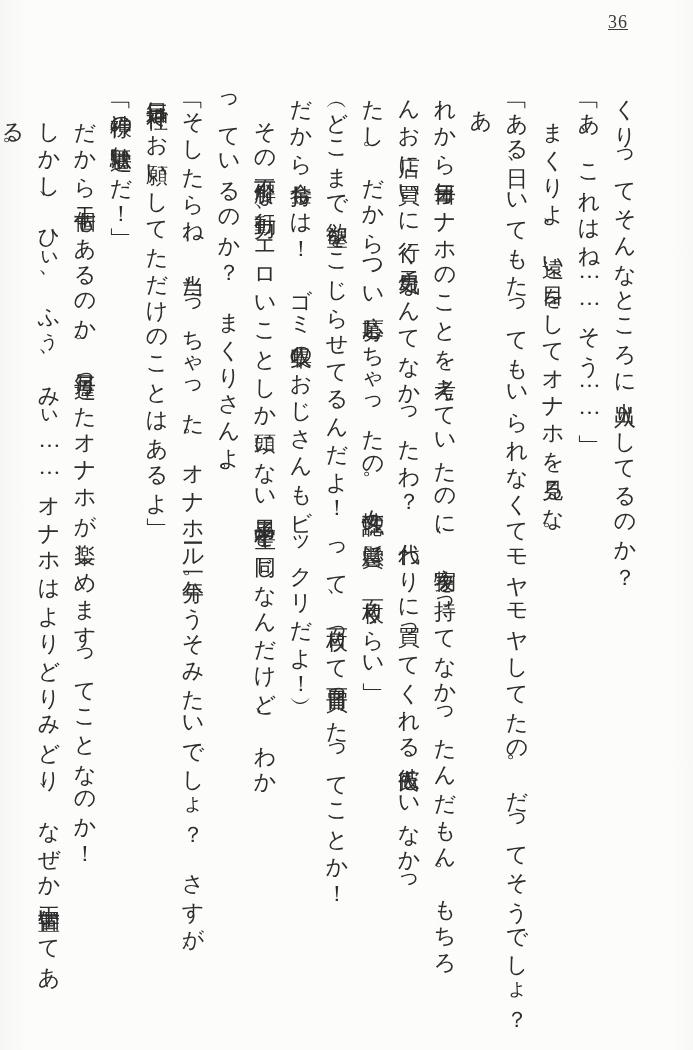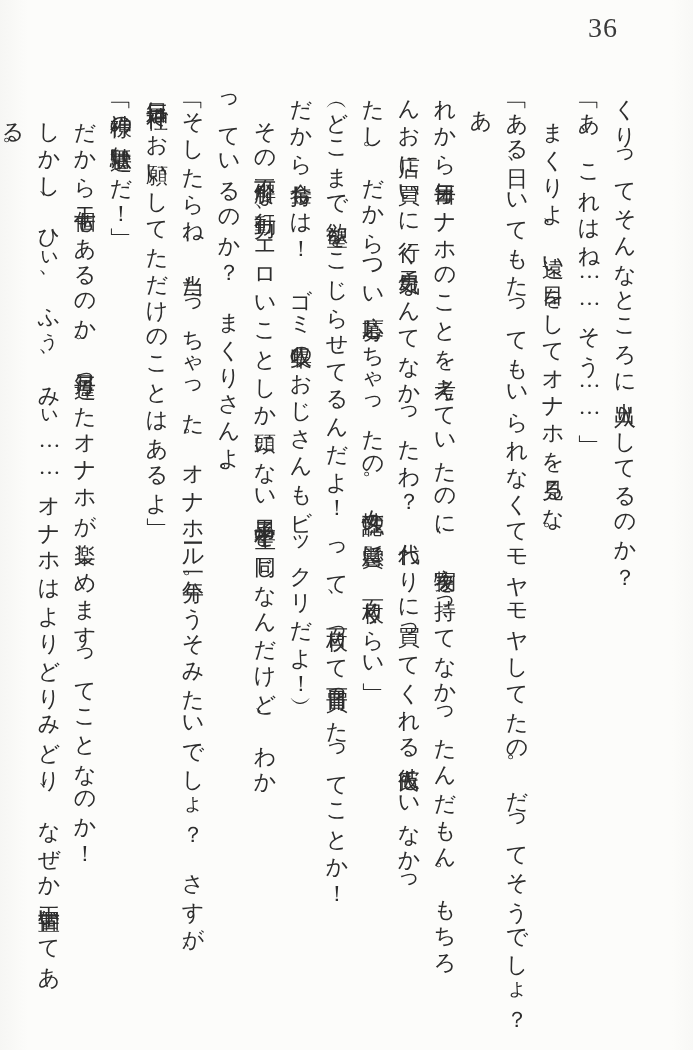--- a/index.html
+++ b/index.html
@@ -17,24 +17,25 @@
     position: relative;
     width: 693px;
     height: 1050px;
     background: linear-gradient(90deg, #f6f6f4 0%, #fcfcfa 4%, #fcfcfa 97%, #f8f8f6 100%);
   }
   .page-number {
     position: absolute;
     top: 12px;
     left: 588px;
     width: 40px;
-    font-size: 28px;
+    font-size: 18px;
     color: #3a3a3a;
-    text-align: left;
+    text-align: right;
     letter-spacing: 1px;
+    text-decoration: underline;
   }
   .text-block {
     position: absolute;
     top: 84px;
     right: 50px;
     height: 938px;
     writing-mode: vertical-rl;
     text-orientation: upright;
     font-size: 22px;
     line-height: 36px;

